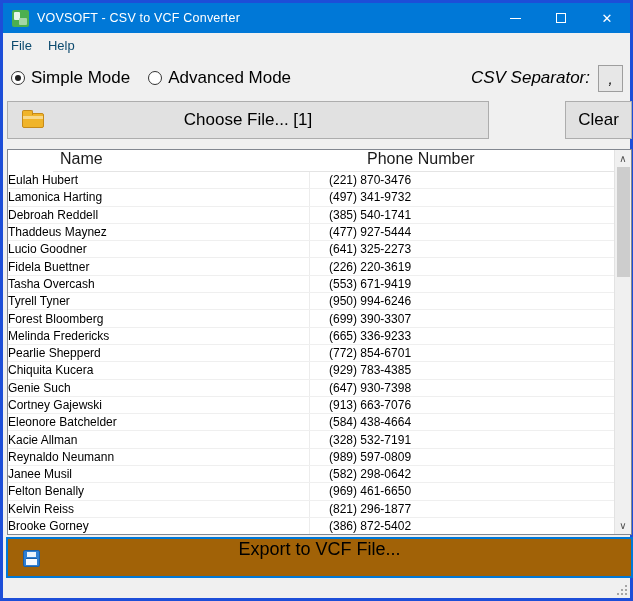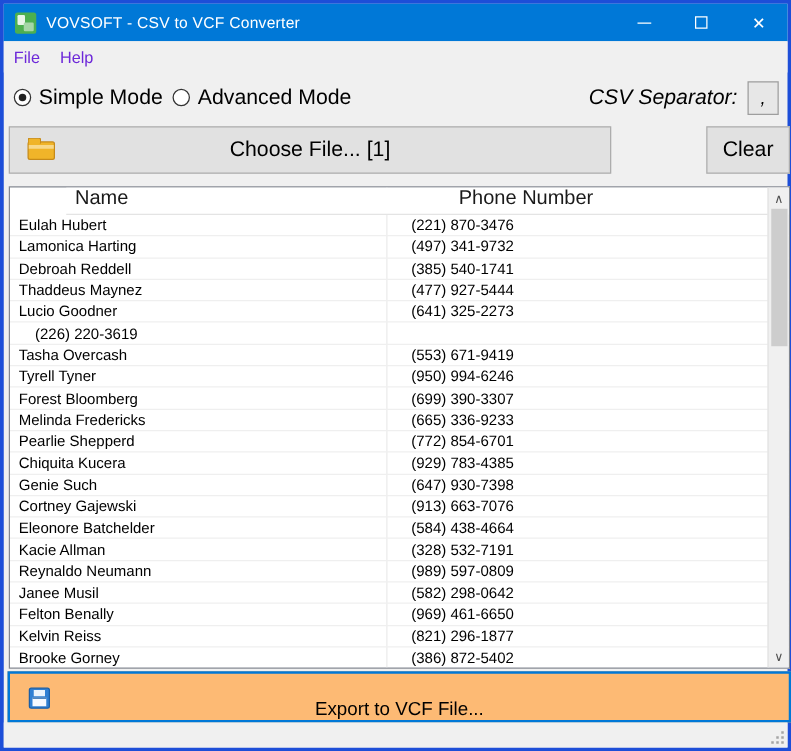--- a/index.html
+++ b/index.html
@@ -33,30 +33,30 @@
   .caption-btn {
     width:46px; height:100%; display:flex; align-items:center; justify-content:center;
     color:#fff; font-size:13px;
   }
   .glyph-min { width:11px; border-top:1px solid #fff; display:block; }
   .glyph-max { width:10px; height:10px; border:1px solid #fff; display:block; }
 
   
   .menubar {
     position:absolute; left:0; top:30px; right:0; height:25px;
-    background:#f0f0f0; display:flex; align-items:center; font-size:13px; color:#6d28d9;
+    background:#f0f0f0; display:flex; align-items:center; font-size:13px; color:#0c4a6e;
   }
   .menu-item { padding:4px 8px; }
 
   
   .mode-row {
     position:absolute; left:0; top:55px; right:0; height:40px;
     display:flex; align-items:center; font-size:17px; color:#000;
   }
-  .radio-group { display:flex; align-items:center; margin-left:8px; gap:8px; }
+  .radio-group { display:flex; align-items:center; margin-left:8px; gap:18px; }
   .radio { display:flex; align-items:center; gap:6px; }
   .radio-circle {
     width:14px; height:14px; border:1px solid #333; border-radius:50%;
     background:#fff; position:relative; flex:0 0 auto;
   }
   .radio-circle.checked::after {
     content:""; position:absolute; left:3px; top:3px; width:6px; height:6px;
     background:#222; border-radius:50%;
   }
   .sep-area { margin-left:auto; display:flex; align-items:center; margin-right:7px; gap:8px;font-style:italic; }
@@ -98,41 +98,41 @@
     display:flex; height:22px; align-items:flex-start; font-size:16px; color:#1a1a1a;
     border-bottom:1px solid #e4e4e4; position:relative; background:#fff;margin-left:45px;
   }
   .th-name  { width:301px; padding-left:7px; }
   .th-phone { padding-left:13px; }
   .tbody { position:relative; }
   .trow {
     display:flex; height:17.3px; align-items:center; font-size:12px; color:#000;
     border-bottom:1px solid #efefef;
   }
-  .td-name  { width:301px; padding-left:7px; white-space:nowrap; overflow:hidden; }
+  .td-name  { width:301px; padding-left:0; white-space:nowrap; overflow:hidden; }
   .td-phone { padding-left:20px; white-space:nowrap; }
 
   
   .scrollbar {
     position:absolute; top:0; right:0; width:17px; height:100%;
     background:#f0f0f0; border-left:1px solid #e2e2e2;
     display:flex; flex-direction:column; align-items:center;
   }
   .scroll-arrow {
     width:17px; height:17px; display:flex; align-items:center; justify-content:center;
     color:#505050; font-size:10px; flex:0 0 auto;
   }
   .scroll-arrow.down { margin-top:auto; }
   .scroll-thumb { width:13px; height:110px; background:#cdcdcd; flex:0 0 auto; }
 
   
   .export-btn {
     position:absolute; left:3px; top:534px; width:627px; height:41px;
-    background:#fdba74; border:2px solid #0078d7;
-    display:flex; align-items:flex-end; justify-content:center; font-size:15px; color:#000;
+    background:#a16207; border:2px solid #0078d7;
+    display:flex; align-items:flex-start; justify-content:center; font-size:18px; color:#000;
   }
   .floppy-icon {
     position:absolute; left:15px; top:11px; width:17px; height:17px;
     background:#2f7fd3; border:1px solid #1a5fa8; border-radius:2px;
   }
   .floppy-icon::before {
     content:""; position:absolute; left:3px; top:1px; width:9px; height:5px;
     background:#eaf3fc;
   }
   .floppy-icon::after {
@@ -232,20 +232,21 @@
     <span class="td-name">Thaddeus Maynez</span>
     <span class="td-phone">(477) 927-5444</span>
   </div>
 
   <div class="trow">
     <span class="td-name">Lucio Goodner</span>
     <span class="td-phone">(641) 325-2273</span>
   </div>
 
   <div class="trow">
+    <span class="td-name">Fidela Buettner</span>
     <span class="td-phone">(226) 220-3619</span>
   </div>
 
   <div class="trow">
     <span class="td-name">Tasha Overcash</span>
     <span class="td-phone">(553) 671-9419</span>
   </div>
 
   <div class="trow">
     <span class="td-name">Tyrell Tyner</span>

